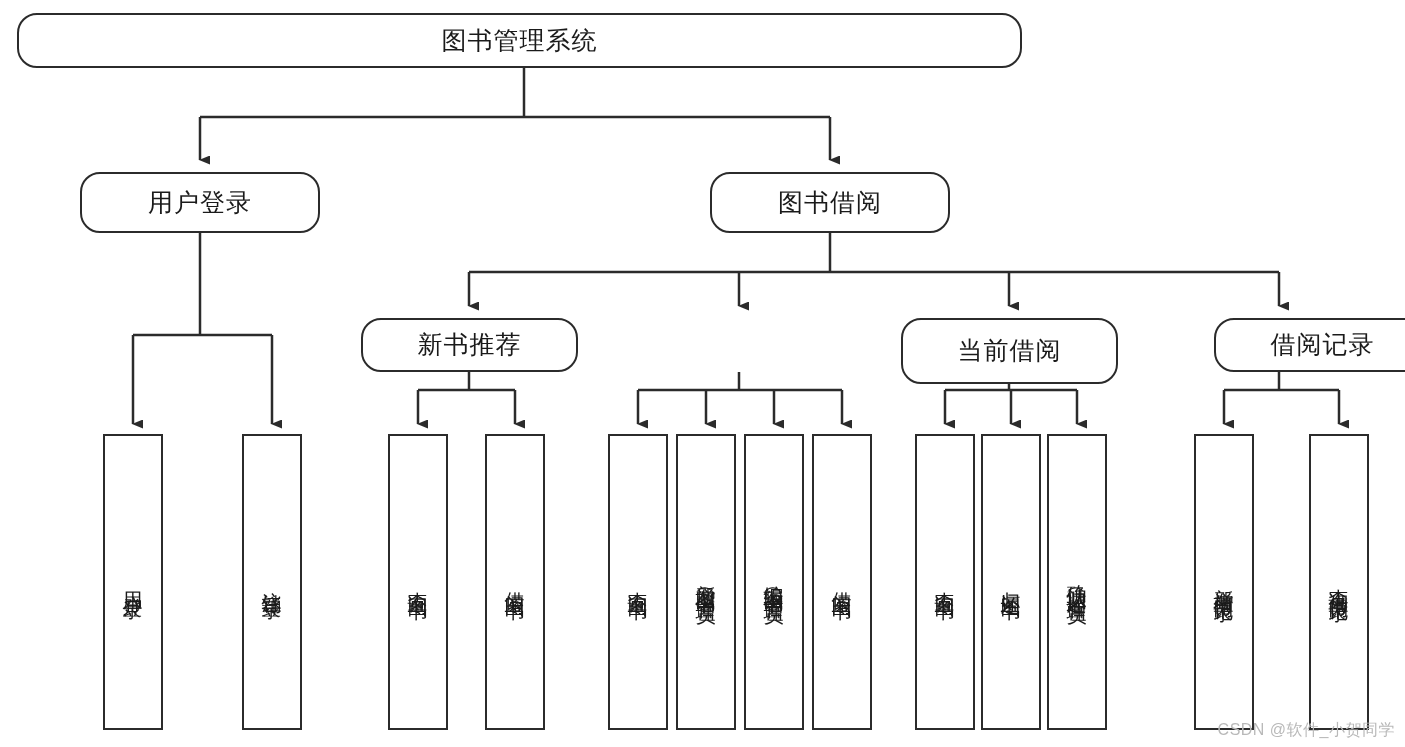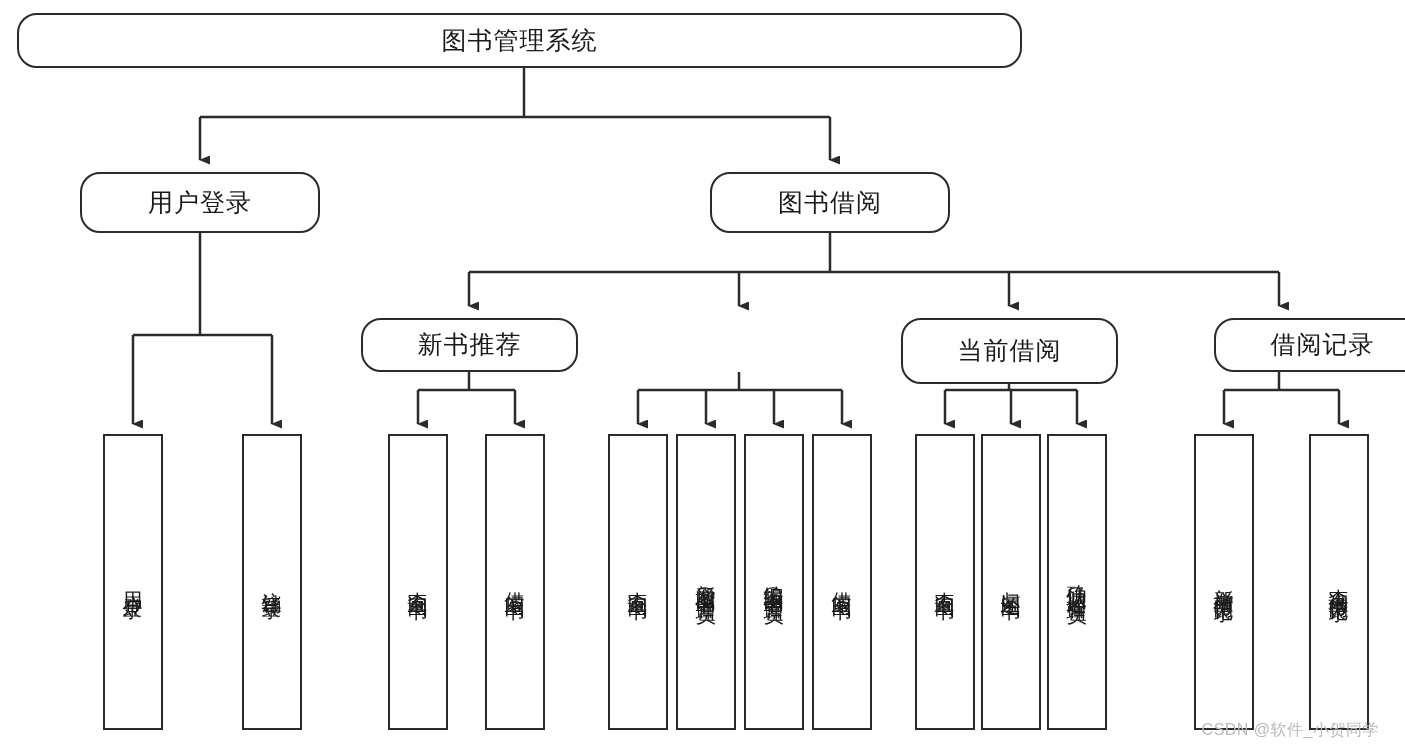--- a/index.html
+++ b/index.html
@@ -54,21 +54,21 @@
   }
   .node .label {
     display: block;
   }
   .node.vert .label {
     writing-mode: vertical-rl;
     text-orientation: upright;
   }
   #watermark {
     position: absolute;
-    right: 26px;
+    right: 10px;
     bottom: 6px;
     font-size: 16px;
     color: #b9b9b9;
     letter-spacing: 0.5px;
     z-index: 5;
     white-space: nowrap;
   }
 </style>
 </head>
 <body>

